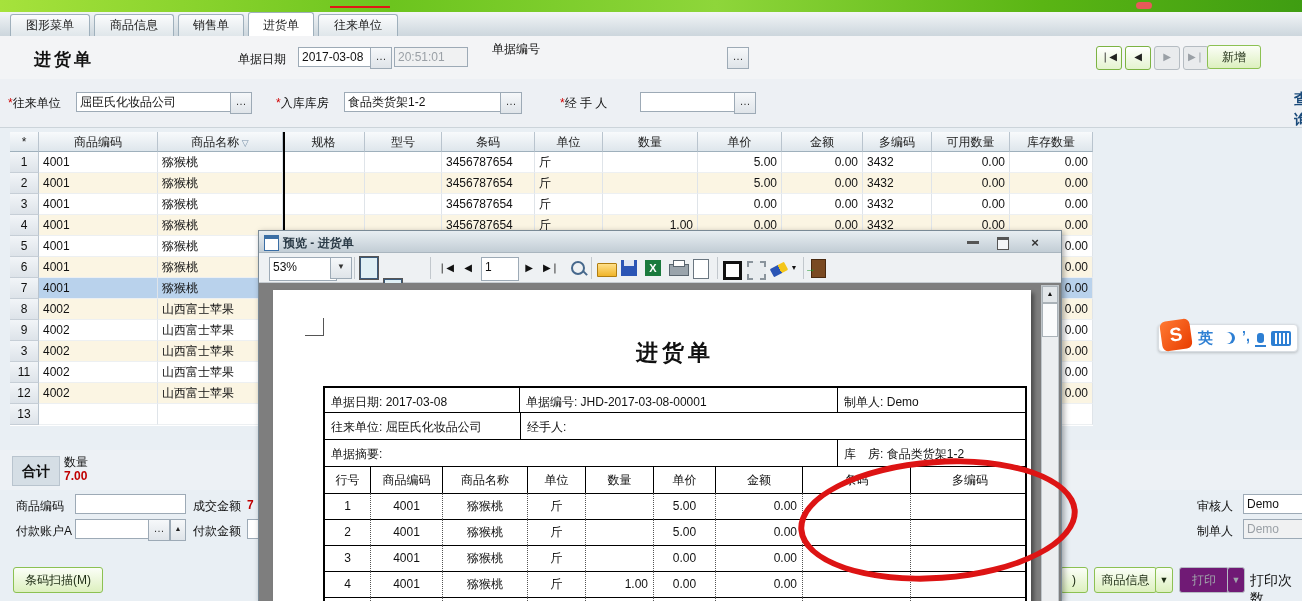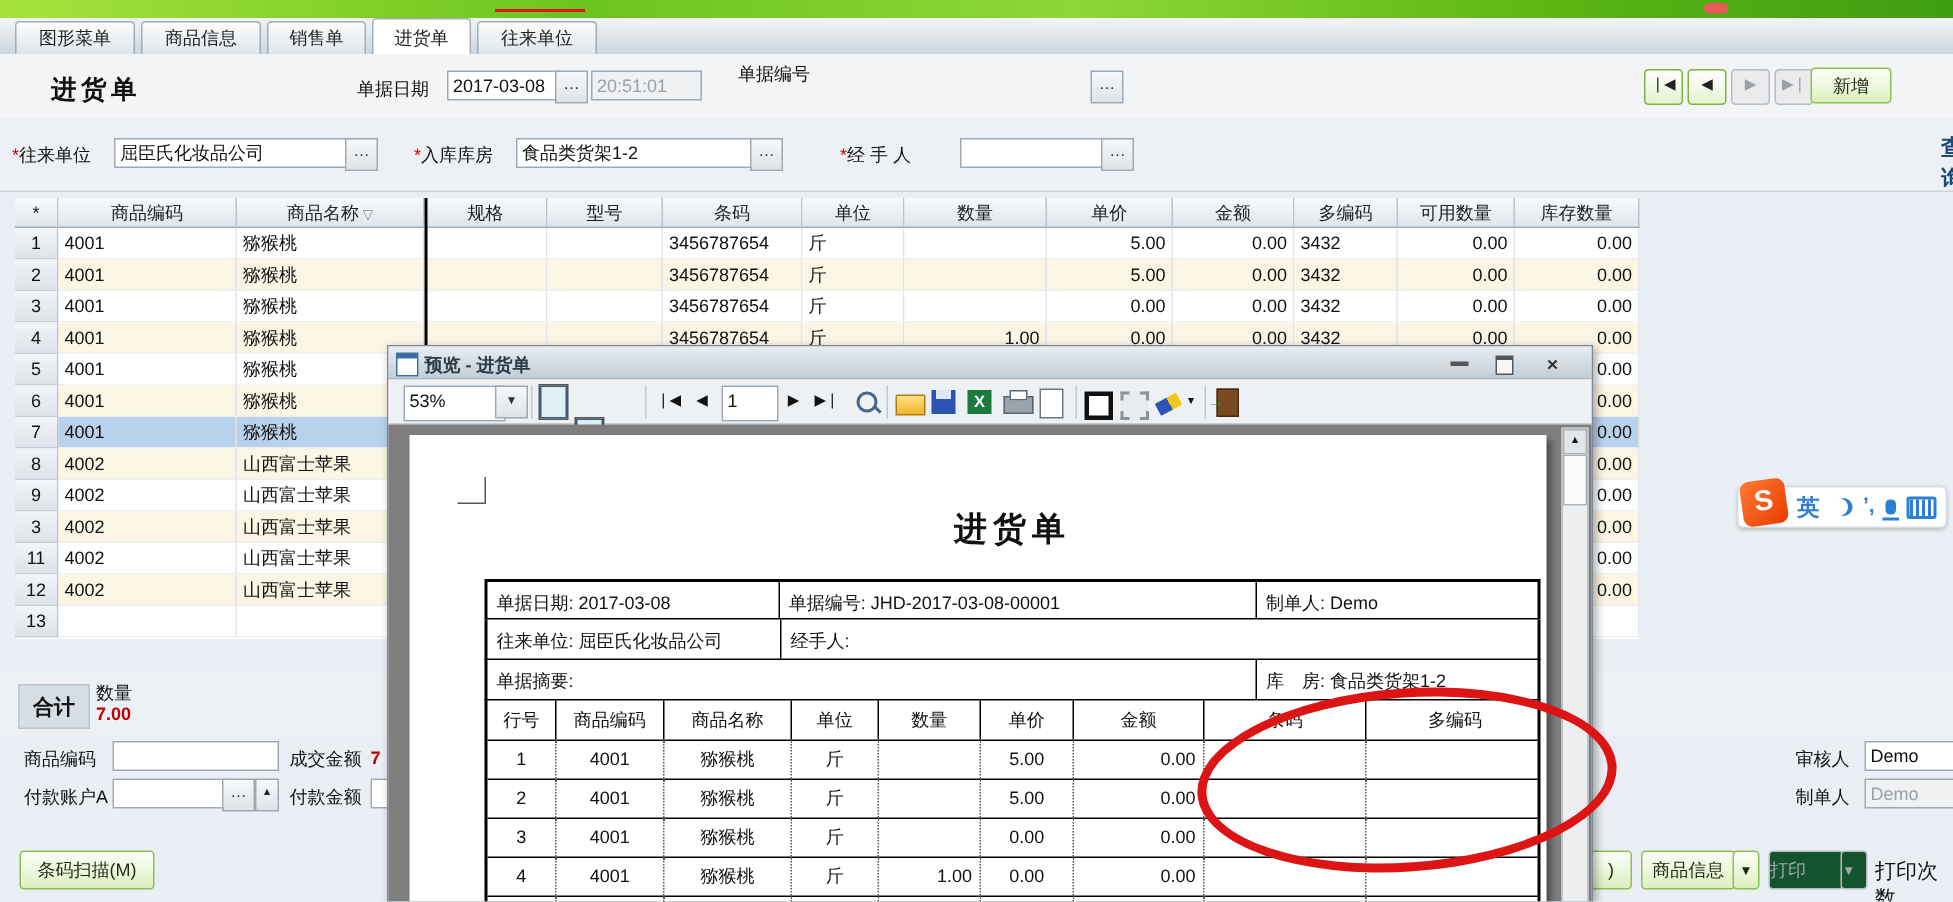--- a/index.html
+++ b/index.html
@@ -24,21 +24,21 @@
   .lbl{color:#111;}
   .inp{background:#fff;border:1px solid #9daab6;height:18px;line-height:18px;padding:0 3px;font-size:12px;}
   .inp.gray{background:#f0f1f2;color:#9aa0a6;}
   .dots{width:20px;height:20px;background:linear-gradient(#f6f8fa,#dfe4e9);border:1px solid #9daab6;
     text-align:center;line-height:16px;font-size:11px;color:#333;}
   .navbtn{width:24px;height:22px;border-radius:3px;text-align:center;line-height:20px;font-size:10px;}
   .navbtn.en{border:1px solid #7cb342;background:linear-gradient(#ffffff,#e4f3cf);color:#222;}
   .navbtn.dis{border:1px solid #b5bcc2;background:#e9ebed;color:#9aa0a6;}
   .greenbtn{border:1px solid #8cc152;background:linear-gradient(#fbfef7,#ddf0bf);
     border-radius:3px;text-align:center;color:#1c2b12;}
-  .graybtn{border:1px solid #b5bcc2;background:#14532d;border-radius:3px;color:#a0a6ab;}
+  .graybtn{border:1px solid #b5bcc2;background:#701a75;border-radius:3px;text-align:center;color:#a0a6ab;}
   .star{color:#d00000;}
   .formrow{left:0;top:79px;width:1302px;height:48px;background:#edf0f4;border-bottom:1px solid #ccd4da;}
   
   .gh{position:absolute;top:0;height:20px;line-height:20px;text-align:center;
     background:linear-gradient(#f8fafc,#dee6ec);border-right:1px solid #b9c4ce;
     border-bottom:1px solid #9fb0bc;box-sizing:border-box;color:#222;}
   .grow{position:absolute;height:21px;}
   .gc{position:absolute;top:0;height:21px;line-height:21px;box-sizing:border-box;
     border-right:1px solid #dfe4e9;border-bottom:1px solid #edf0f2;padding:0 4px;overflow:hidden;white-space:nowrap;}
   .gc.num{background:linear-gradient(#f2f5f8,#dde3e9);border-right:1px solid #b9c4ce;

